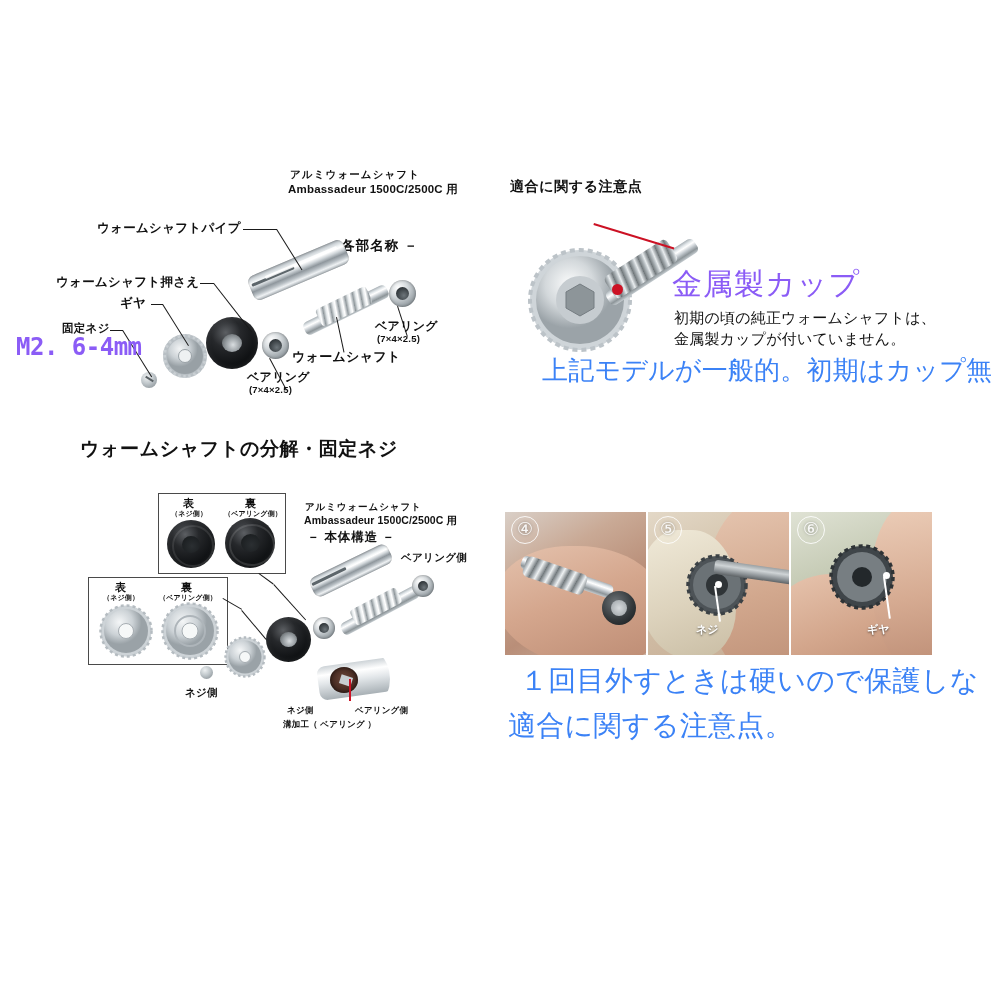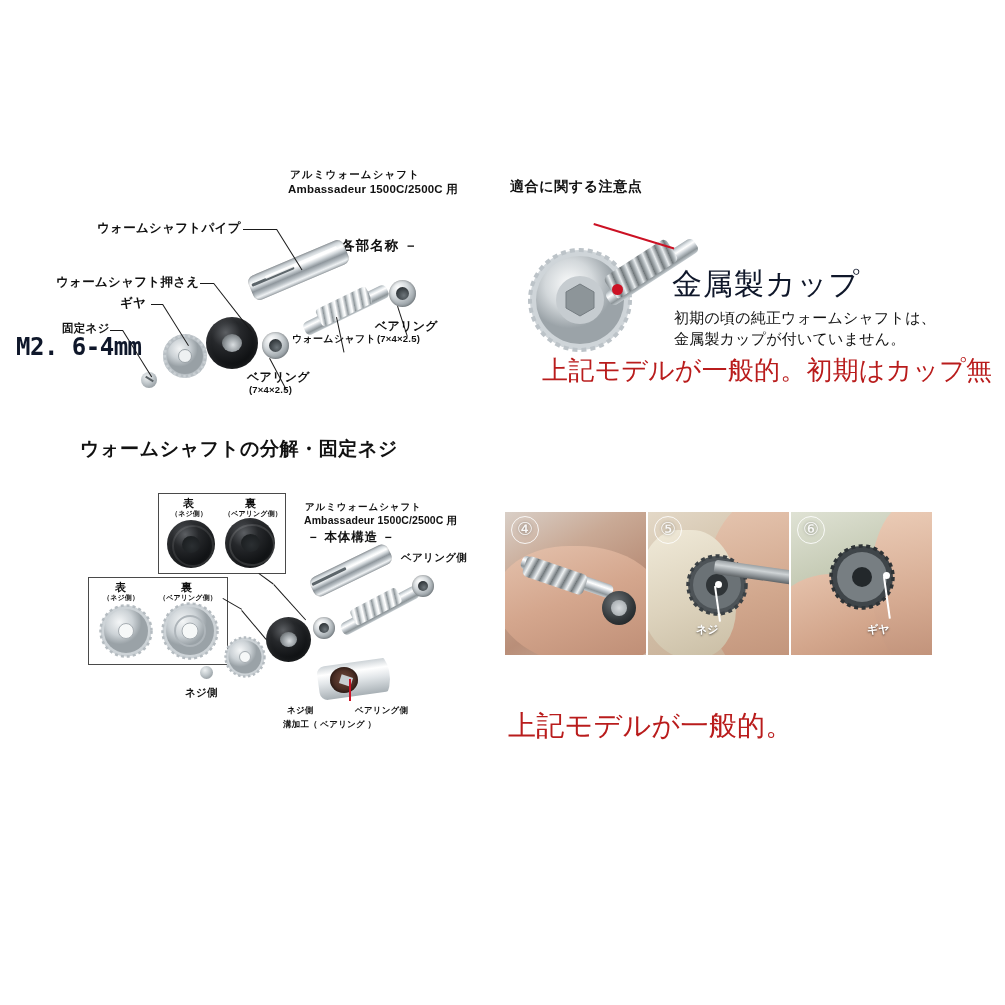--- a/index.html
+++ b/index.html
@@ -10,22 +10,22 @@
   }
   #page{
     position:relative;
     width:1005px;height:1005px;
     background:#ffffff;
     overflow:hidden;
   }
   .abs{position:absolute;}
   .txt{white-space:pre;line-height:1.12;}
   .jp-bold{font-weight:bold;letter-spacing:0.02em;}
-  .red{color:#0f172a;}
-  .redbig{color:#b91c1c;}
+  .red{color:#8b5cf6;}
+  .redbig{color:#3b82f6;}
   .black{color:#111111;}
 
   
   .leader{position:absolute;background:#1a1a1a;transform-origin:0 0;height:1px;}
   .leader-red{position:absolute;background:#cc1124;transform-origin:0 0;height:2px;}
 
   
   .chrome-pipe{
     background:linear-gradient(180deg,
       #9fa6ab 0%, #cfd5d9 12%, #f4f7f8 26%, #ffffff 33%,
@@ -161,21 +161,21 @@
 
     <div class="abs txt jp-bold black" style="left:120px;top:136px;font-size:12.5px;letter-spacing:0.3px;">ギヤ</div>
 
     <div class="abs txt jp-bold black" style="left:62px;top:162px;font-size:11.5px;letter-spacing:0.3px;">固定ネジ</div>
 
     <div class="abs txt red" style="left:16px;top:174px;font-size:24px;font-weight:bold;font-family:'DejaVu Sans Mono',monospace;letter-spacing:-0.5px;">M2. 6-4mm</div>
 
     <div class="abs txt jp-bold black" style="left:247px;top:211px;font-size:12px;letter-spacing:0.3px;">ベアリング</div>
     <div class="abs txt jp-bold black" style="left:249px;top:225px;font-size:9.5px;letter-spacing:0.2px;">(7×4×2.5)</div>
 
-    <div class="abs txt jp-bold black" style="left:292px;top:173px;font-size:10px;letter-spacing:0.3px;">ウォームシャフト</div>
+    <div class="abs txt jp-bold black" style="left:292px;top:190px;font-size:13px;letter-spacing:0.3px;">ウォームシャフト</div>
 
     <div class="abs txt jp-bold black" style="left:375px;top:160px;font-size:12px;letter-spacing:0.3px;">ベアリング</div>
     <div class="abs txt jp-bold black" style="left:377px;top:174px;font-size:9.5px;letter-spacing:0.2px;">(7×4×2.5)</div>
   </div>
 
   <div class="abs txt jp-bold black" style="left:80px;top:438px;font-size:19px;letter-spacing:0.6px;">ウォームシャフトの分解・固定ネジ</div>
 
   <div class="abs" style="left:60px;top:480px;width:450px;height:270px;">
 
     <div class="abs txt jp-bold black" style="left:245px;top:22px;font-size:9.5px;letter-spacing:0.9px;">アルミウォームシャフト</div>
@@ -396,15 +396,16 @@
           <circle cx="33" cy="33" r="10" fill="#23282b"></circle>
         </svg>
       </div>
       <div class="photo-dot" style="left:92px;top:60px;"></div>
       <div class="photo-tick" style="left:92px;top:65px;height:42px;transform:rotate(-8deg);transform-origin:top;"></div>
       <div class="photo-label" style="left:76px;top:110px;">ギヤ</div>
       <div class="photo-num">⑥</div>
     </div>
   </div>
 
-  <div class="abs txt redbig" style="left:508px;top:710px;font-size:28px;letter-spacing:0.3px;">上記モデルが一般的。</div>
+  <div class="abs txt redbig" style="left:520px;top:665px;font-size:28px;letter-spacing:0.3px;">１回目外すときは硬いので保護しな</div>
+  <div class="abs txt redbig" style="left:508px;top:710px;font-size:28px;letter-spacing:0.3px;">適合に関する注意点。</div>
 
 </div>
 
 </body></html>

